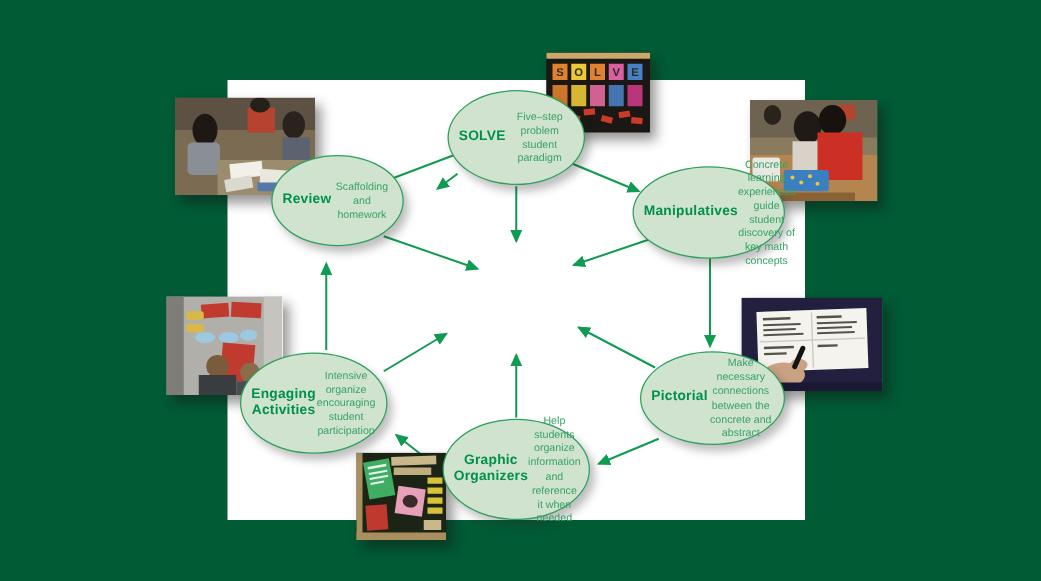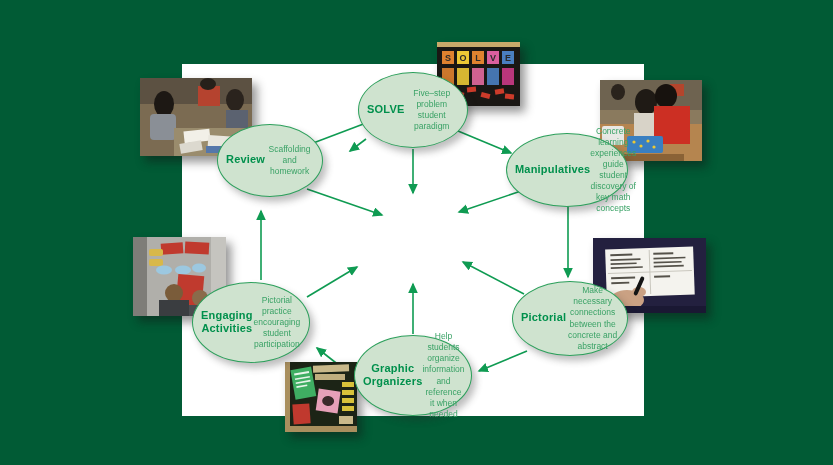--- a/index.html
+++ b/index.html
@@ -259,17 +259,17 @@
     <div class="node-desc">Make necessary connections between the concrete and abstract</div>
   </div>
 
   <div class="node" id="node-graphic-organizers">
     <div class="node-title t-narrow">Graphic Organizers</div>
     <div class="node-desc">Help students organize information and reference it when needed</div>
   </div>
 
   <div class="node" id="node-engaging-activities">
     <div class="node-title t-narrow">Engaging Activities</div>
-    <div class="node-desc">Pictorial practice encouraging student participation</div>
+    <div class="node-desc">Intensive organize encouraging student participation</div>
   </div>
 
 
 </div>
 
 </body></html>

